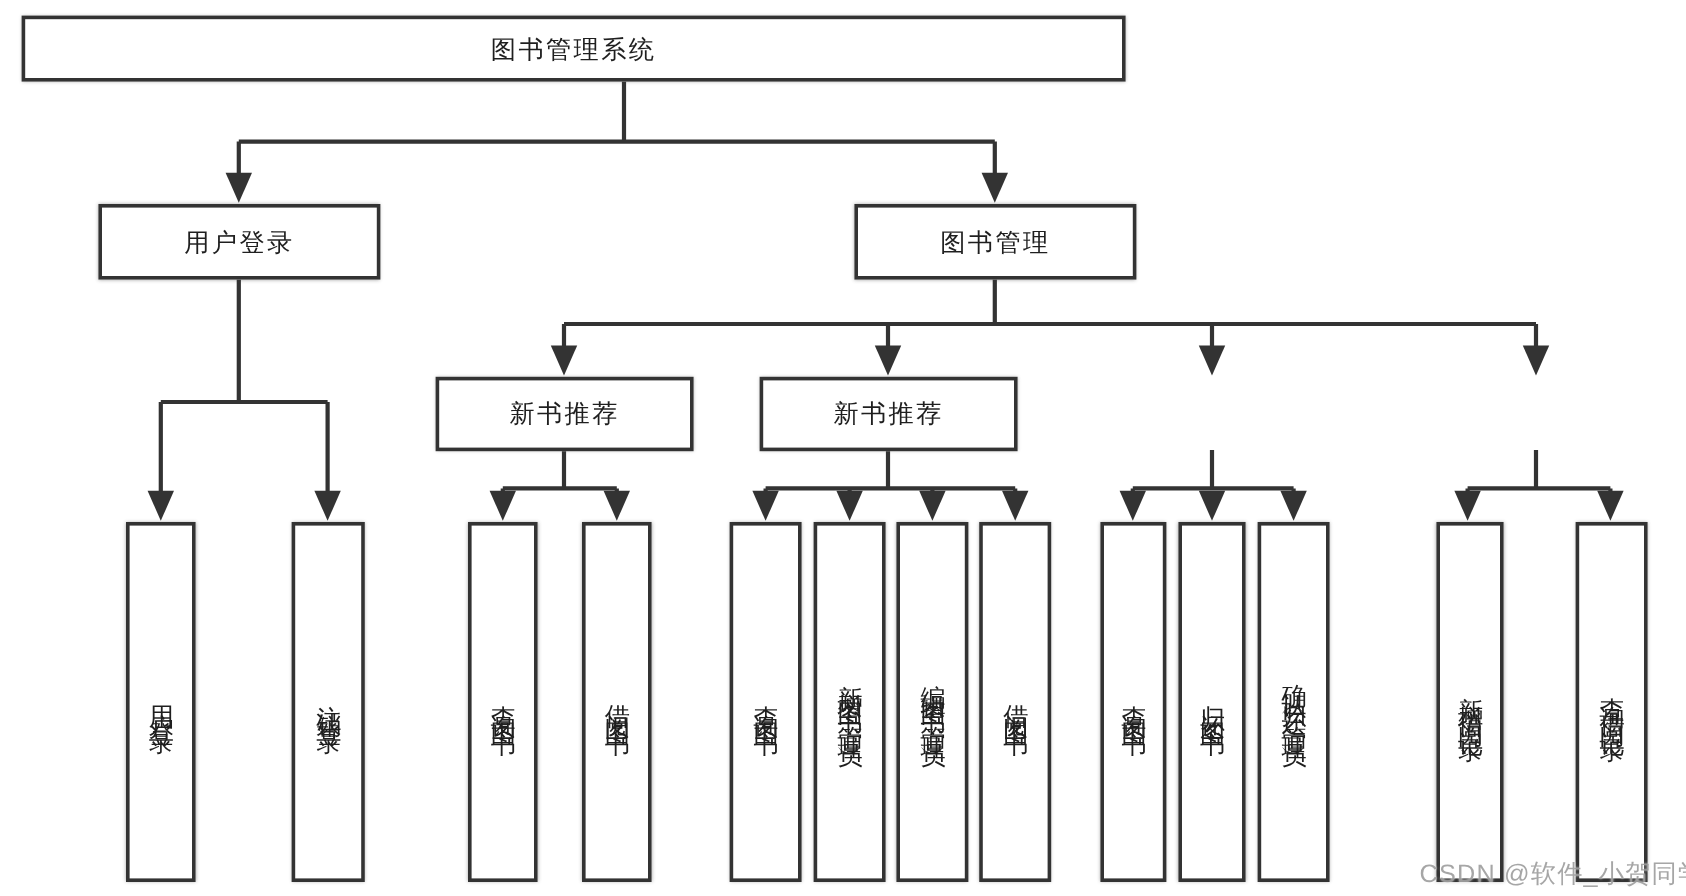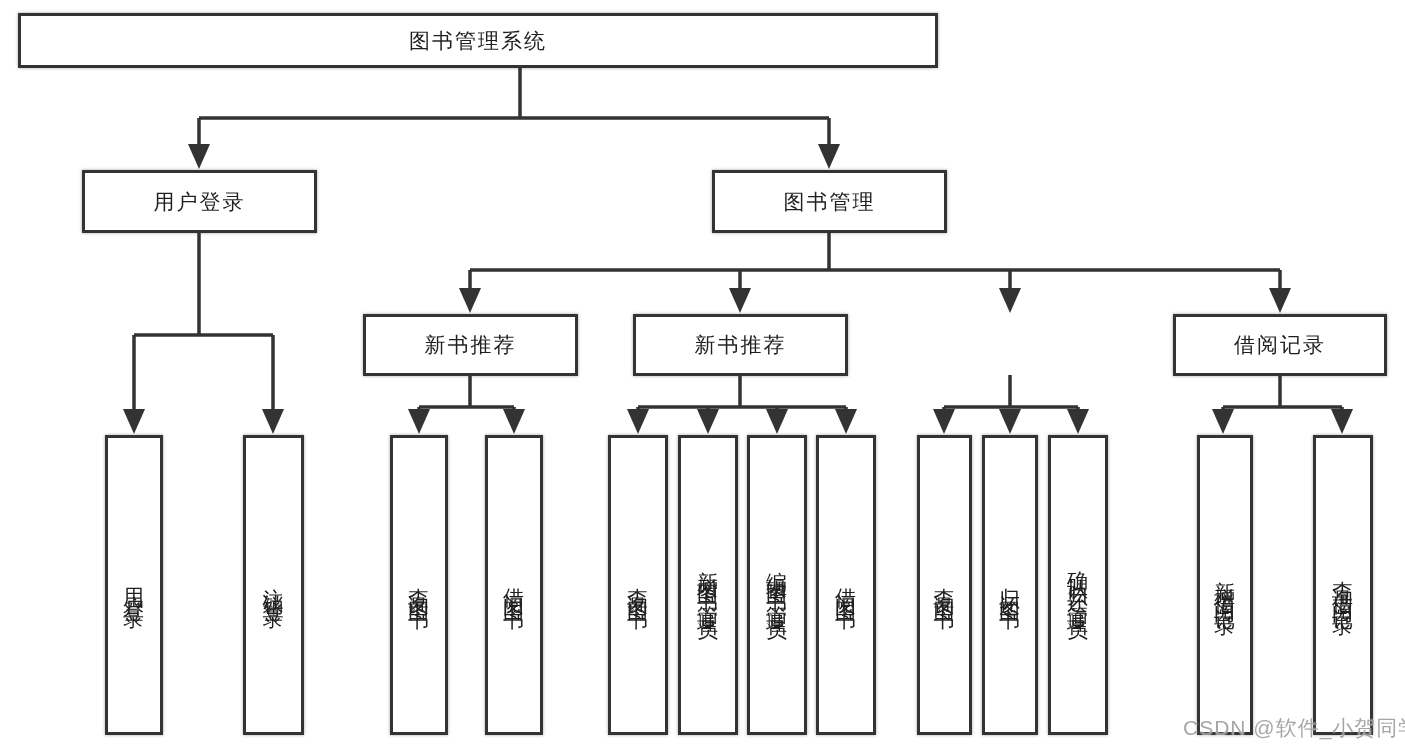--- a/index.html
+++ b/index.html
@@ -134,23 +134,20 @@
   <div class="node l2b">
     <span class="hlabel">图书管理</span>
   </div>
 
   <div class="node l3 l3a">
     <span class="hlabel">新书推荐</span>
   </div>
   <div class="node l3 l3b">
     <span class="hlabel">新书推荐</span>
   </div>
-  <div class="node l3 l3d">
-    <span class="hlabel">借阅记录</span>
-  </div>
 
   <div class="node leaf lf1">
     <span class="vlabel">用户登录</span>
   </div>
   <div class="node leaf lf2">
     <span class="vlabel">注销登录</span>
   </div>
 
   <div class="node leaf lf3">
     <span class="vlabel">查询图书</span>

